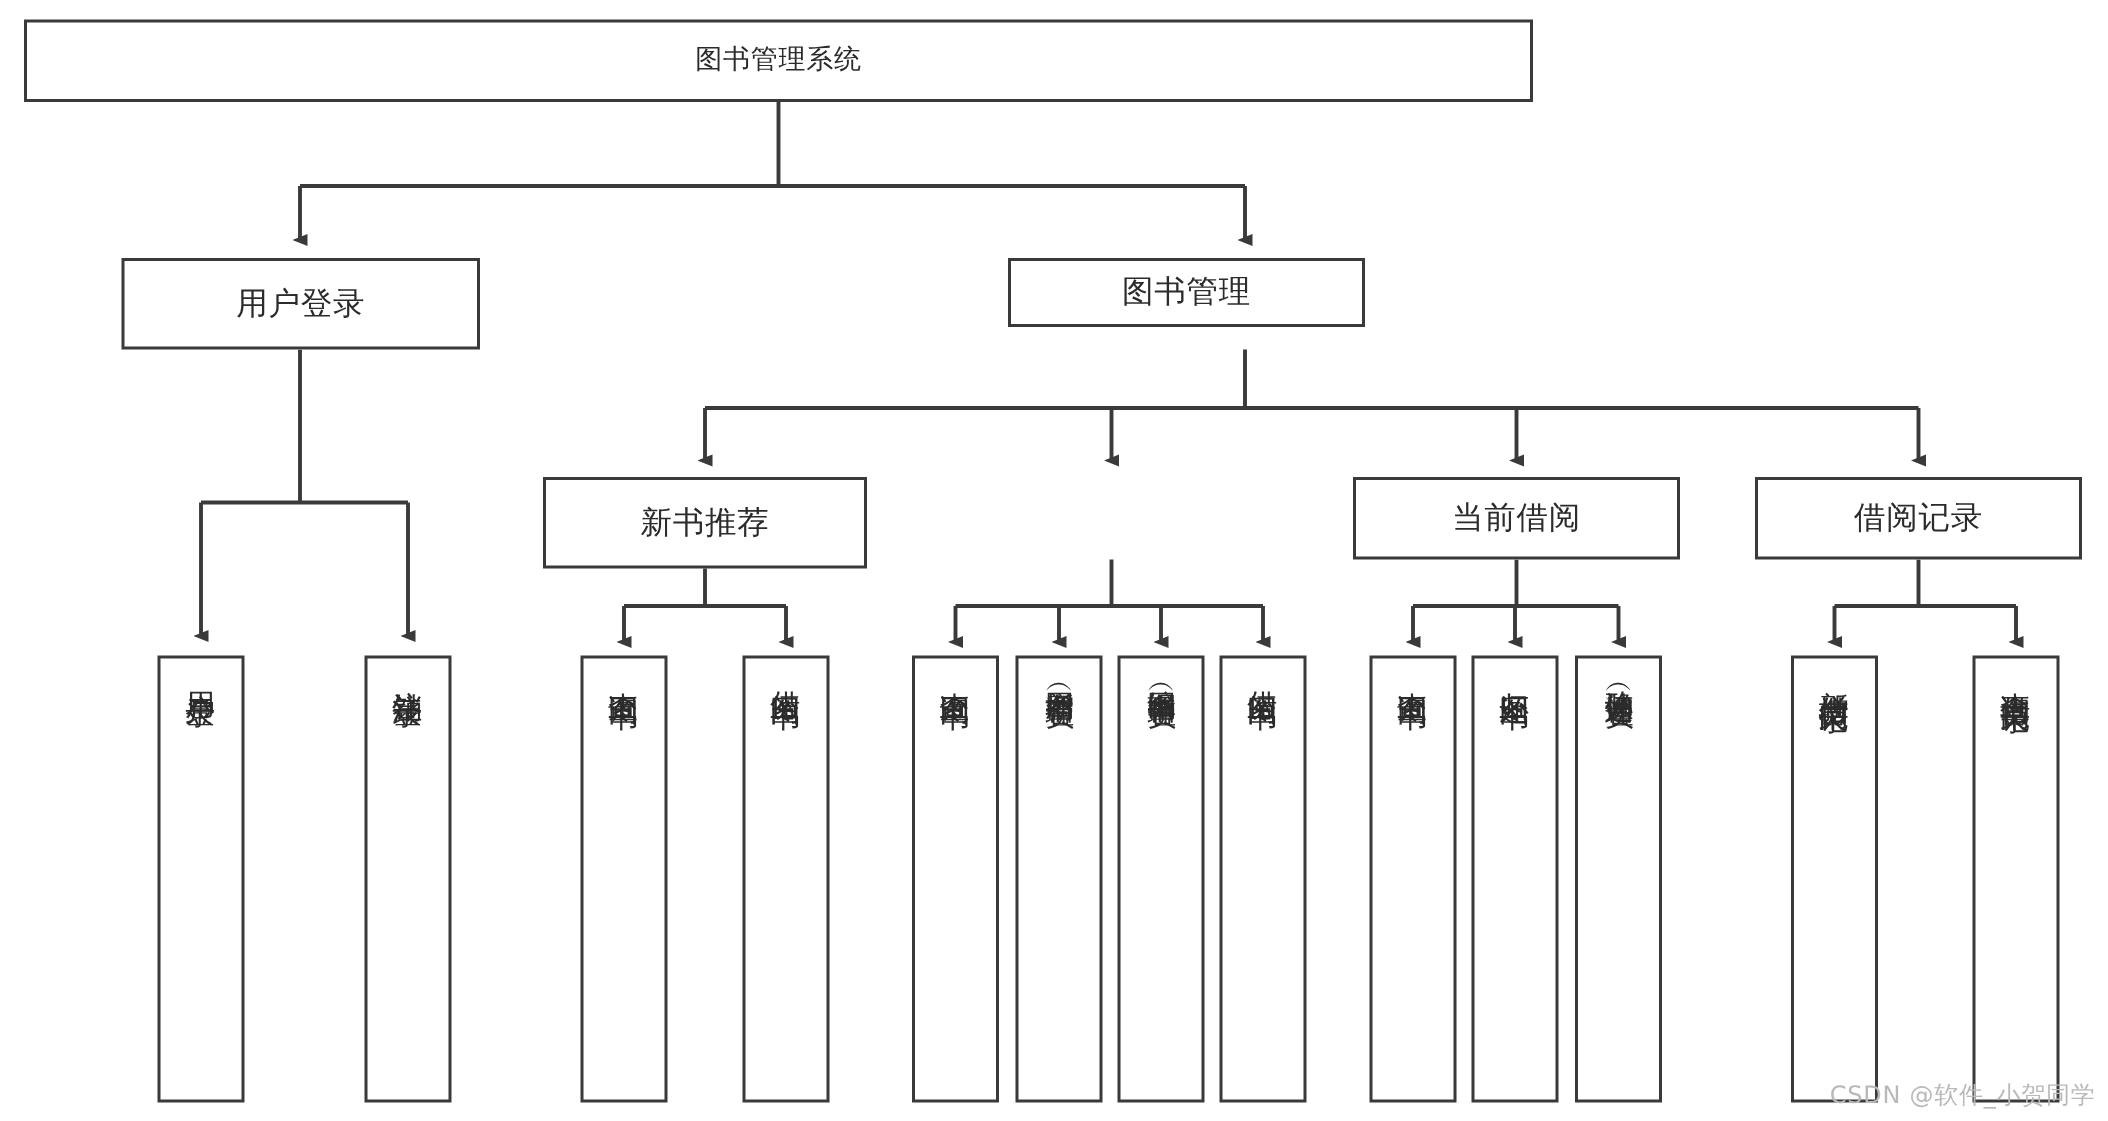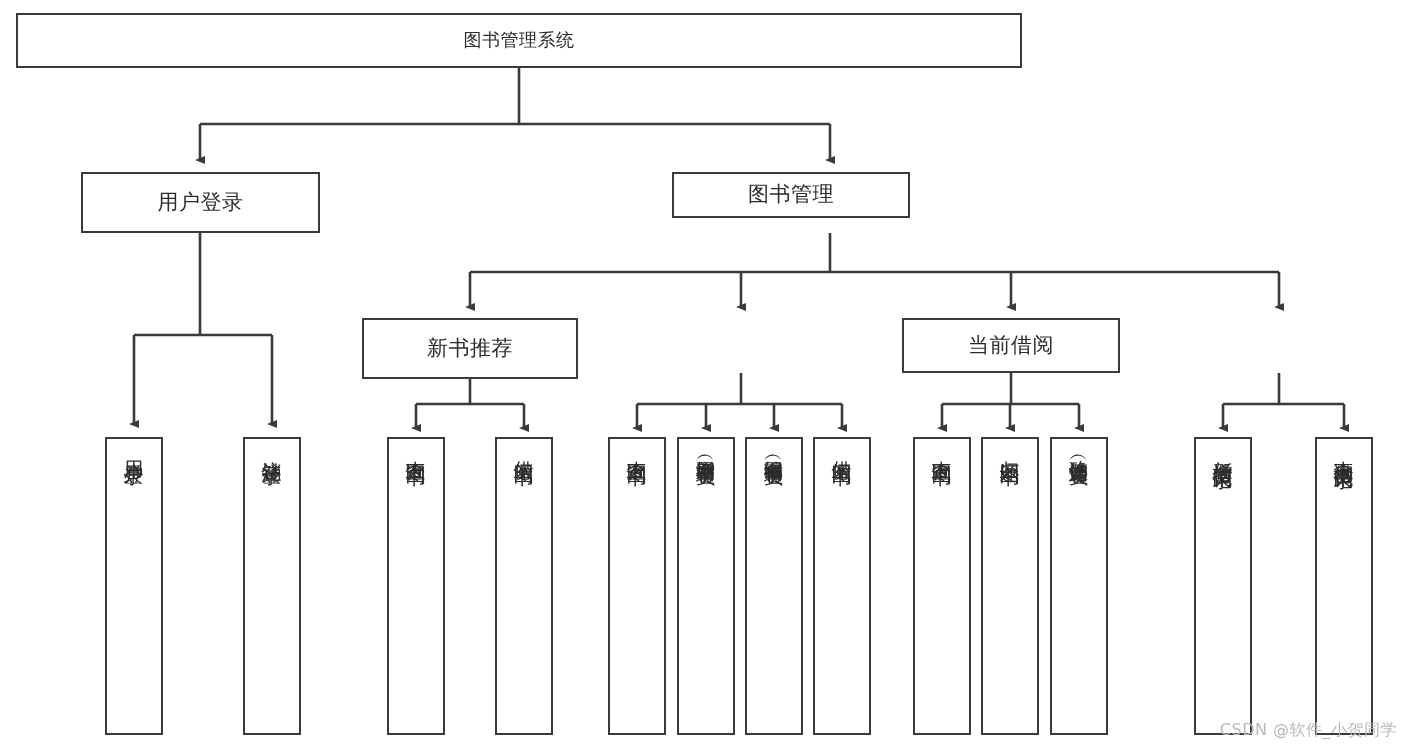--- a/index.html
+++ b/index.html
@@ -141,20 +141,23 @@
   <div class="node h" style="left:672px; top:172px; width:238px; height:46px;align-items:center;">
     <span class="label">图书管理</span>
   </div>
 
   <div class="node h" style="left:362px; top:318px; width:216px; height:61px;">
     <span class="label">新书推荐</span>
   </div>
   <div class="node h" style="left:902px; top:318px; width:218px; height:55px;">
     <span class="label">当前借阅</span>
   </div>
+  <div class="node h" style="left:1170px; top:318px; width:218px; height:55px;">
+    <span class="label">借阅记录</span>
+  </div>
 
   <div class="node v" style="left:105px; top:437px; width:58px; height:298px;">
     <span class="label">用户登录</span>
   </div>
   <div class="node v" style="left:243px; top:437px; width:58px; height:298px;">
     <span class="label">注销登录</span>
   </div>
 
   <div class="node v" style="left:387px; top:437px; width:58px; height:298px;">
     <span class="label">查询图书</span>

